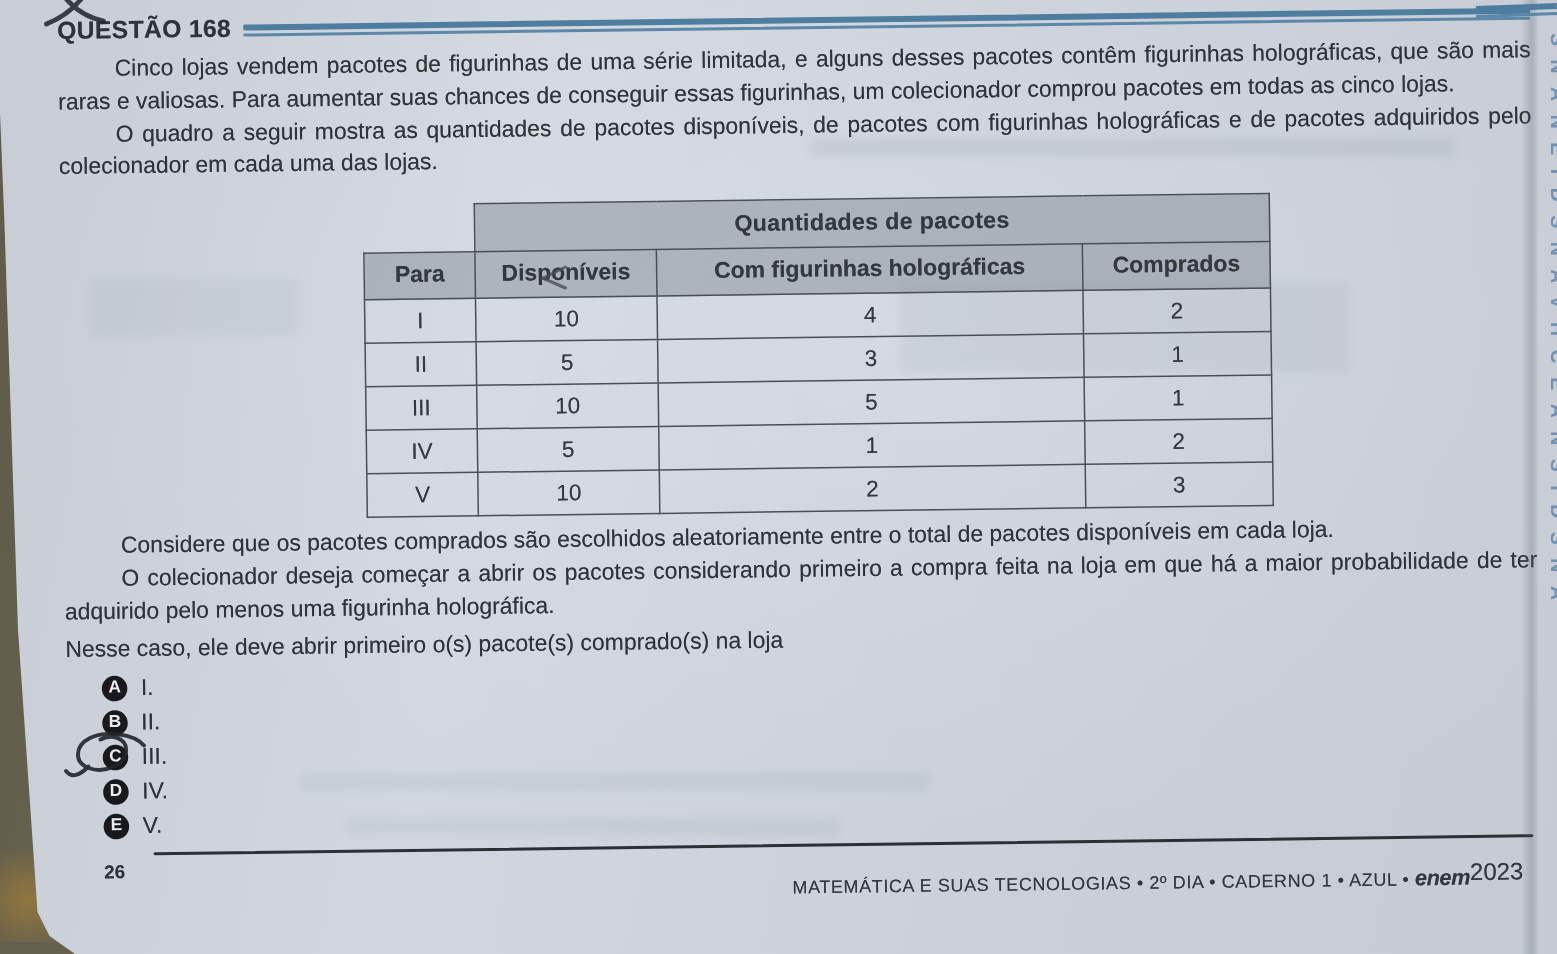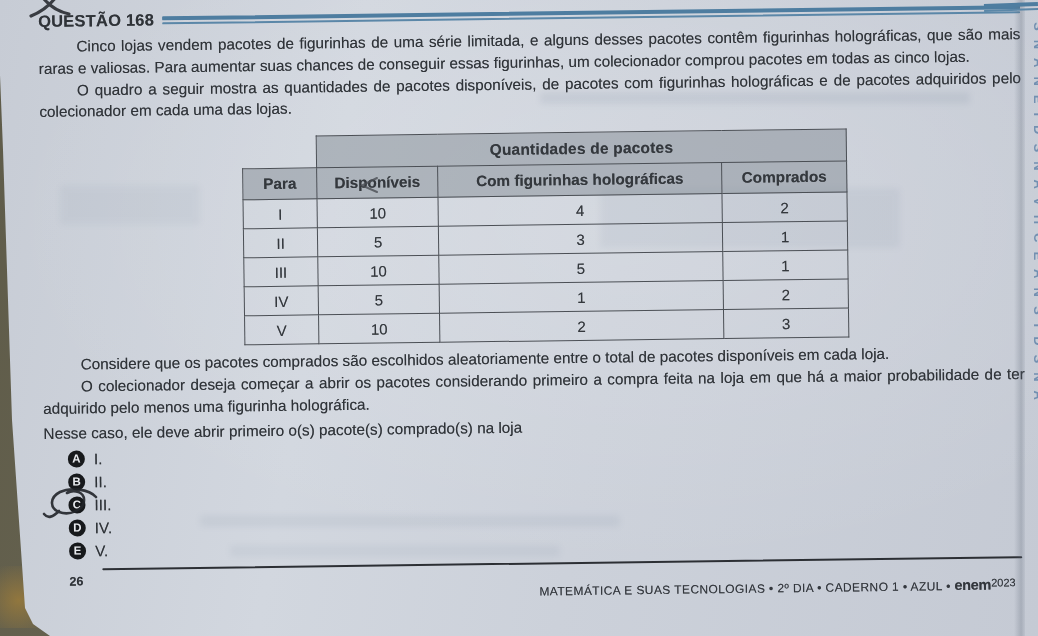--- a/index.html
+++ b/index.html
@@ -65,22 +65,22 @@
     margin-right:9px;flex:0 0 17px;line-height:1;text-shadow:none;
   }
   .opt-label{font-size:15.3px;}
 
   .footer-rule{height:2px;background:#2c2f34;margin:6px 0 0 57px;width:920px;border-radius:1px;}
   .page-num{font-size:12.5px;font-weight:bold;margin:5px 0 0 24px;line-height:13px;}
   .footer-text{
     text-align:right;font-size:12px;letter-spacing:.4px;margin-top:0;
     padding-right:12px;color:#33373d;white-space:nowrap;
   }
-  .enem-logo{font-weight:bold;font-size:14.5px;letter-spacing:-.3px;}
-  .enem-year{font-size:11px;position:relative;top:-3px;letter-spacing:0;}
+  .enem-logo{font-weight:bold;font-size:14.5px;letter-spacing:-.3px;font-style:italic;}
+  .enem-year{font-size:16px;position:relative;top:-3px;letter-spacing:0;}
 
   
   .edge-shadow{
     position:absolute;right:13px;top:0;bottom:0;width:11px;z-index:4;
     background:linear-gradient(90deg,rgba(90,100,115,0) 0%,rgba(90,100,115,.28) 65%,rgba(125,135,150,.12) 100%);
   }
   .edge-strip{
     position:absolute;right:0;top:22px;bottom:0;width:13px;overflow:hidden;z-index:5;
     color:rgba(58,104,152,.6);
   }

